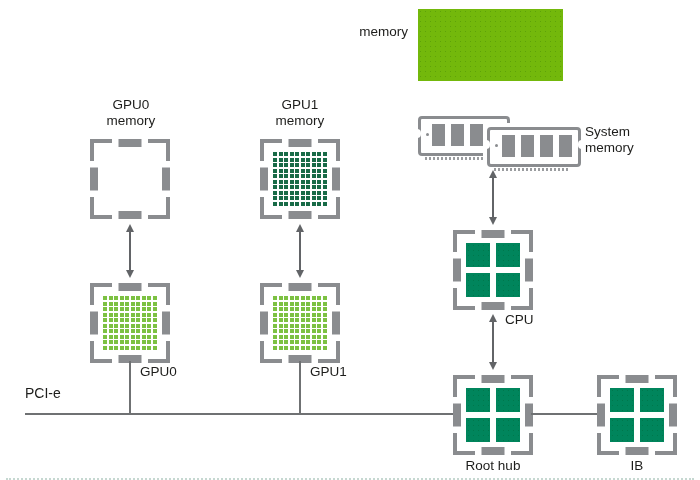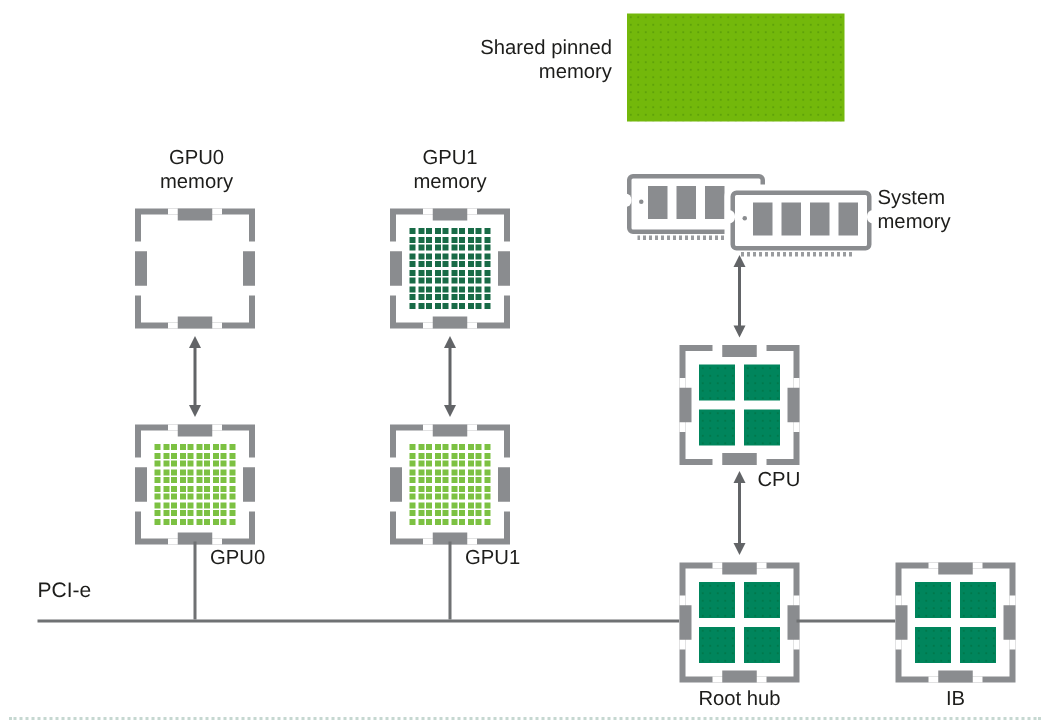--- a/index.html
+++ b/index.html
@@ -57,21 +57,20 @@
         border-left:4.5px solid transparent;border-right:4.5px solid transparent;border-top:8px solid #626467;}
 
   .bottom-dots{position:absolute;left:6px;right:6px;bottom:0;height:0;border-top:2px dotted #c6d8d1;}
 </style>
 </head>
 <body>
 
 <div id="stage">
 
   <div class="lbl right" style="left:288px;top:24px;width:120px;">
-    <div>Shared pinned</div>
     <div>memory</div>
   </div>
   <div class="green-rect dotted-texture" style="background-color: rgb(115, 184, 11);"></div>
 
   <div class="lbl center" style="left:91px;top:97px;width:80px;">
     <div>GPU0</div>
     <div>memory</div>
   </div>
   <div class="chip" style="left:90px;top:139px;">
     <i class="gap h top"></i>

